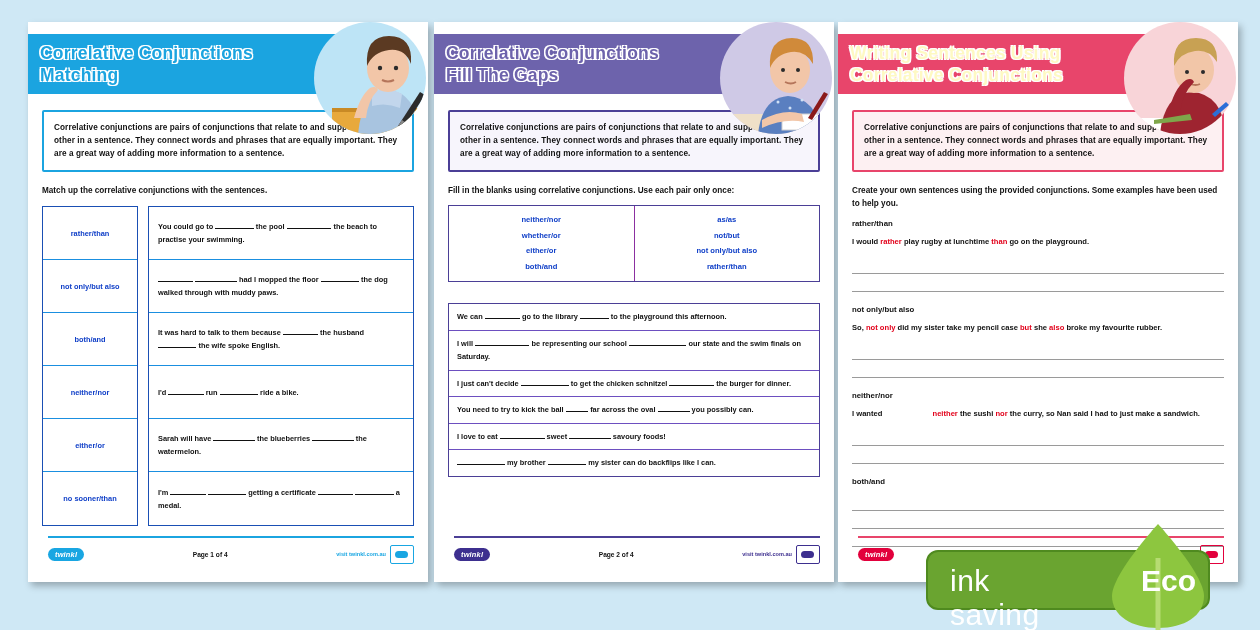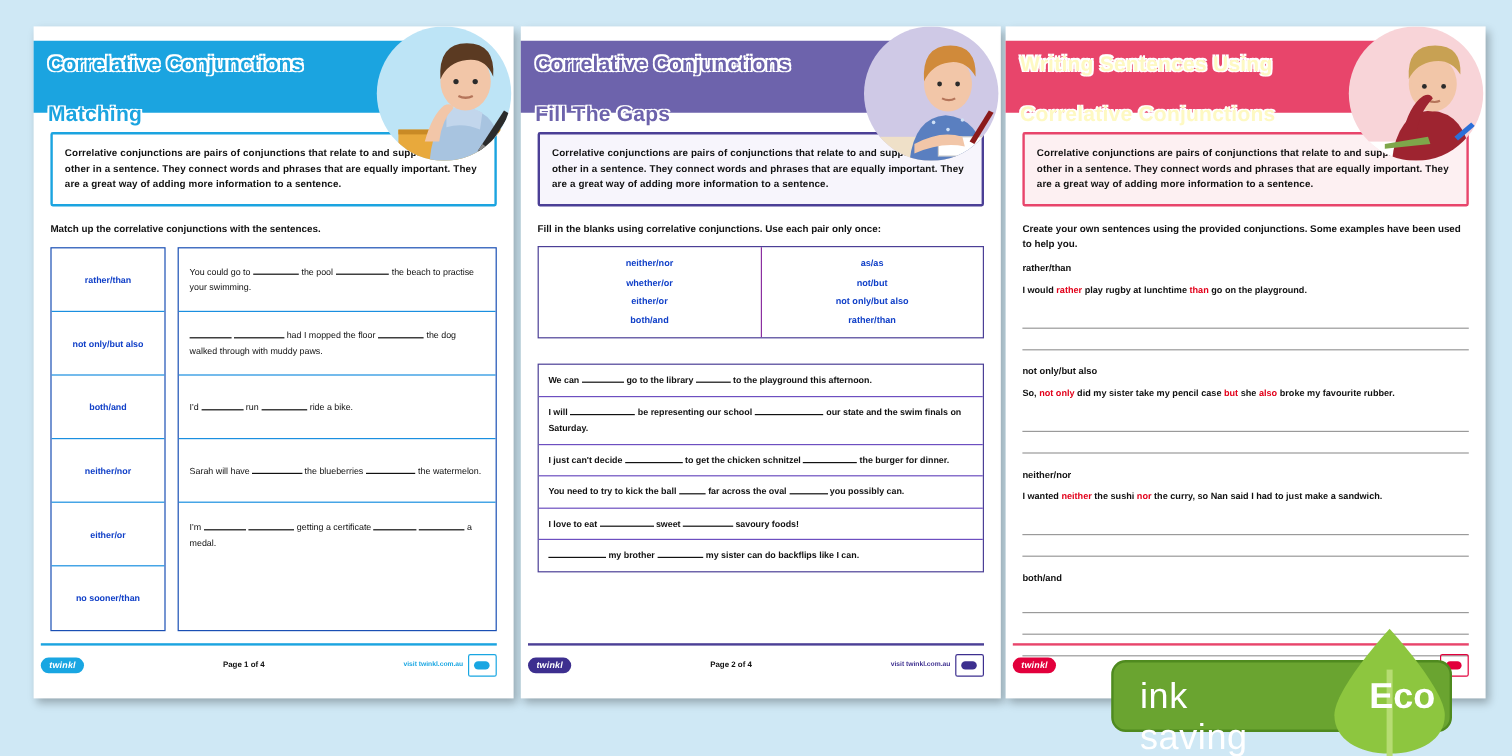--- a/index.html
+++ b/index.html
@@ -34,21 +34,20 @@
   .s2 .hdr-band{background:#6d63ac;}
   .s3 .hdr-band{background:#e8456b;}
   .hdr-line{
     font-weight:bold;font-size:17.5px;line-height:22px;
     color:#ffffff;
     letter-spacing:.2px;
     text-shadow:
       -1.4px -1.4px 0 #ffffff, 1.4px -1.4px 0 #ffffff,
       -1.4px  1.4px 0 #ffffff, 1.4px  1.4px 0 #ffffff,
        0 0 1px #ffffff;
-    margin-top: 20px;
   }
   .s1 .hdr-line{color:#1ba4e0;}
   .s2 .hdr-line{color:#6d63ac;}
   .s3 .hdr-line{color:#fef9c3;}
 
   
   .illus{
     position:absolute;right:2px;top:0px;width:112px;height:112px;
     border-radius:50%;overflow:hidden;
   }
@@ -82,21 +81,21 @@
   .mcell{
     height:53px;box-sizing:border-box;
     display:flex;align-items:center;justify-content:center;
     border-bottom:1.4px solid #1a8fe0;
     font-size:7.4px;font-weight:bold;color:#1140c8;text-align:center;
   }
   .col-left .mcell:last-child,.col-right .scell:last-child{border-bottom:none;}
   .scell{
     height:53px;box-sizing:border-box;padding:7px 9px;
     border-bottom:1.4px solid #1a8fe0;
-    font-size:7.4px;line-height:13px;color:#111;font-weight:normal;
+    font-size:7.4px;line-height:13px;color:#111;font-weight:bold;
     display:flex;align-items:center;
   }
   .blank{
     display:inline-block;border-bottom:1px solid #111;
     vertical-align:baseline;
   }
 
   
   .bank{
     margin:8px 14px 0 14px;border:1.6px solid #4b3f96;display:flex;
@@ -121,21 +120,21 @@
   }
   .example{
     font-size:7.6px;line-height:13px;color:#111;font-weight:bold;margin:0 0 8px 0;
   }
   .example em{font-style:normal;color:#e2001a;}
   .wline{border-bottom:1px solid #9a9a9a;height:17px;}
   .blk{margin-bottom:13px;}
 
   
   .footer{
-    position:absolute;left:6px;right:14px;bottom:12px;height:34px;
+    position:absolute;left:20px;right:14px;bottom:12px;height:34px;
   }
   .frule{height:1.6px;width:100%;}
   .s1 .frule{background:#1ba4e0;}
   .s2 .frule{background:#4b3f96;}
   .s3 .frule{background:#e8456b;}
   .frow{display:flex;align-items:center;justify-content:space-between;margin-top:7px;}
   .tw-logo{
     font-size:7.4px;font-weight:bold;color:#fff;padding:2px 7px;border-radius:9px;
     font-style:italic;letter-spacing:.2px;
   }
@@ -219,20 +218,23 @@
             <div class="mcell">neither/nor</div>
             <div class="mcell">either/or</div>
             <div class="mcell">no sooner/than</div>
           </div>
         <div class="col-right" id="sent-col">
             <div class="scell">
               <div>You could go to <span class="blank" style="width: 38.4px;"></span> the pool <span class="blank" style="width: 44.8px;"></span> the beach to practise your swimming.</div>
             </div>
             <div class="scell">
               <div><span class="blank" style="width: 35.2px;"></span> <span class="blank" style="width: 41.6px;"></span> had I mopped the floor <span class="blank" style="width: 38.4px;"></span> the dog walked through with muddy paws.</div>
+            </div>
+            <div class="scell">
+              <div>It was hard to talk to them because <span class="blank" style="width: 35.2px;"></span> the husband <span class="blank" style="width: 38.4px;"></span> the wife spoke English.</div>
             </div>
             <div class="scell">
               <div>I'd <span class="blank" style="width: 35.2px;"></span> run <span class="blank" style="width: 38.4px;"></span> ride a bike.</div>
             </div>
             <div class="scell">
               <div>Sarah will have <span class="blank" style="width: 41.6px;"></span> the blueberries <span class="blank" style="width: 41.6px;"></span> the watermelon.</div>
             </div>
             <div class="scell">
               <div>I'm <span class="blank" style="width: 35.2px;"></span> <span class="blank" style="width: 38.4px;"></span> getting a certificate <span class="blank" style="width: 35.2px;"></span> <span class="blank" style="width: 38.4px;"></span> a medal.</div>
             </div>
@@ -365,21 +367,21 @@
             <div class="wline"></div>
           </div>
           <div class="blk">
             <div class="pairlbl">not only/but also</div>
             <div class="example">So, <em style="color: rgb(226, 0, 26);">not only</em> did my sister take my pencil case <em style="color: rgb(226, 0, 26);">but</em> she <em style="color: rgb(226, 0, 26);">also</em> broke my favourite rubber.</div>
             <div class="wline"></div>
             <div class="wline"></div>
           </div>
           <div class="blk">
             <div class="pairlbl">neither/nor</div>
-            <div class="example">I wanted <em style="color: rgb(226, 0, 26);">neither</em> the sushi <em style="color: rgb(226, 0, 26);">nor</em> the curry, so Nan said I had to just make a sandwich.</div>
+            <div class="example">I wanted <em style="color: rgb(226, 0, 26); margin-left: 48px;">neither</em> the sushi <em style="color: rgb(226, 0, 26);">nor</em> the curry, so Nan said I had to just make a sandwich.</div>
             <div class="wline"></div>
             <div class="wline"></div>
           </div>
           <div class="blk">
             <div class="pairlbl">both/and</div>
             <div class="wline"></div>
             <div class="wline"></div>
             <div class="wline"></div>
           </div>
         </div>

